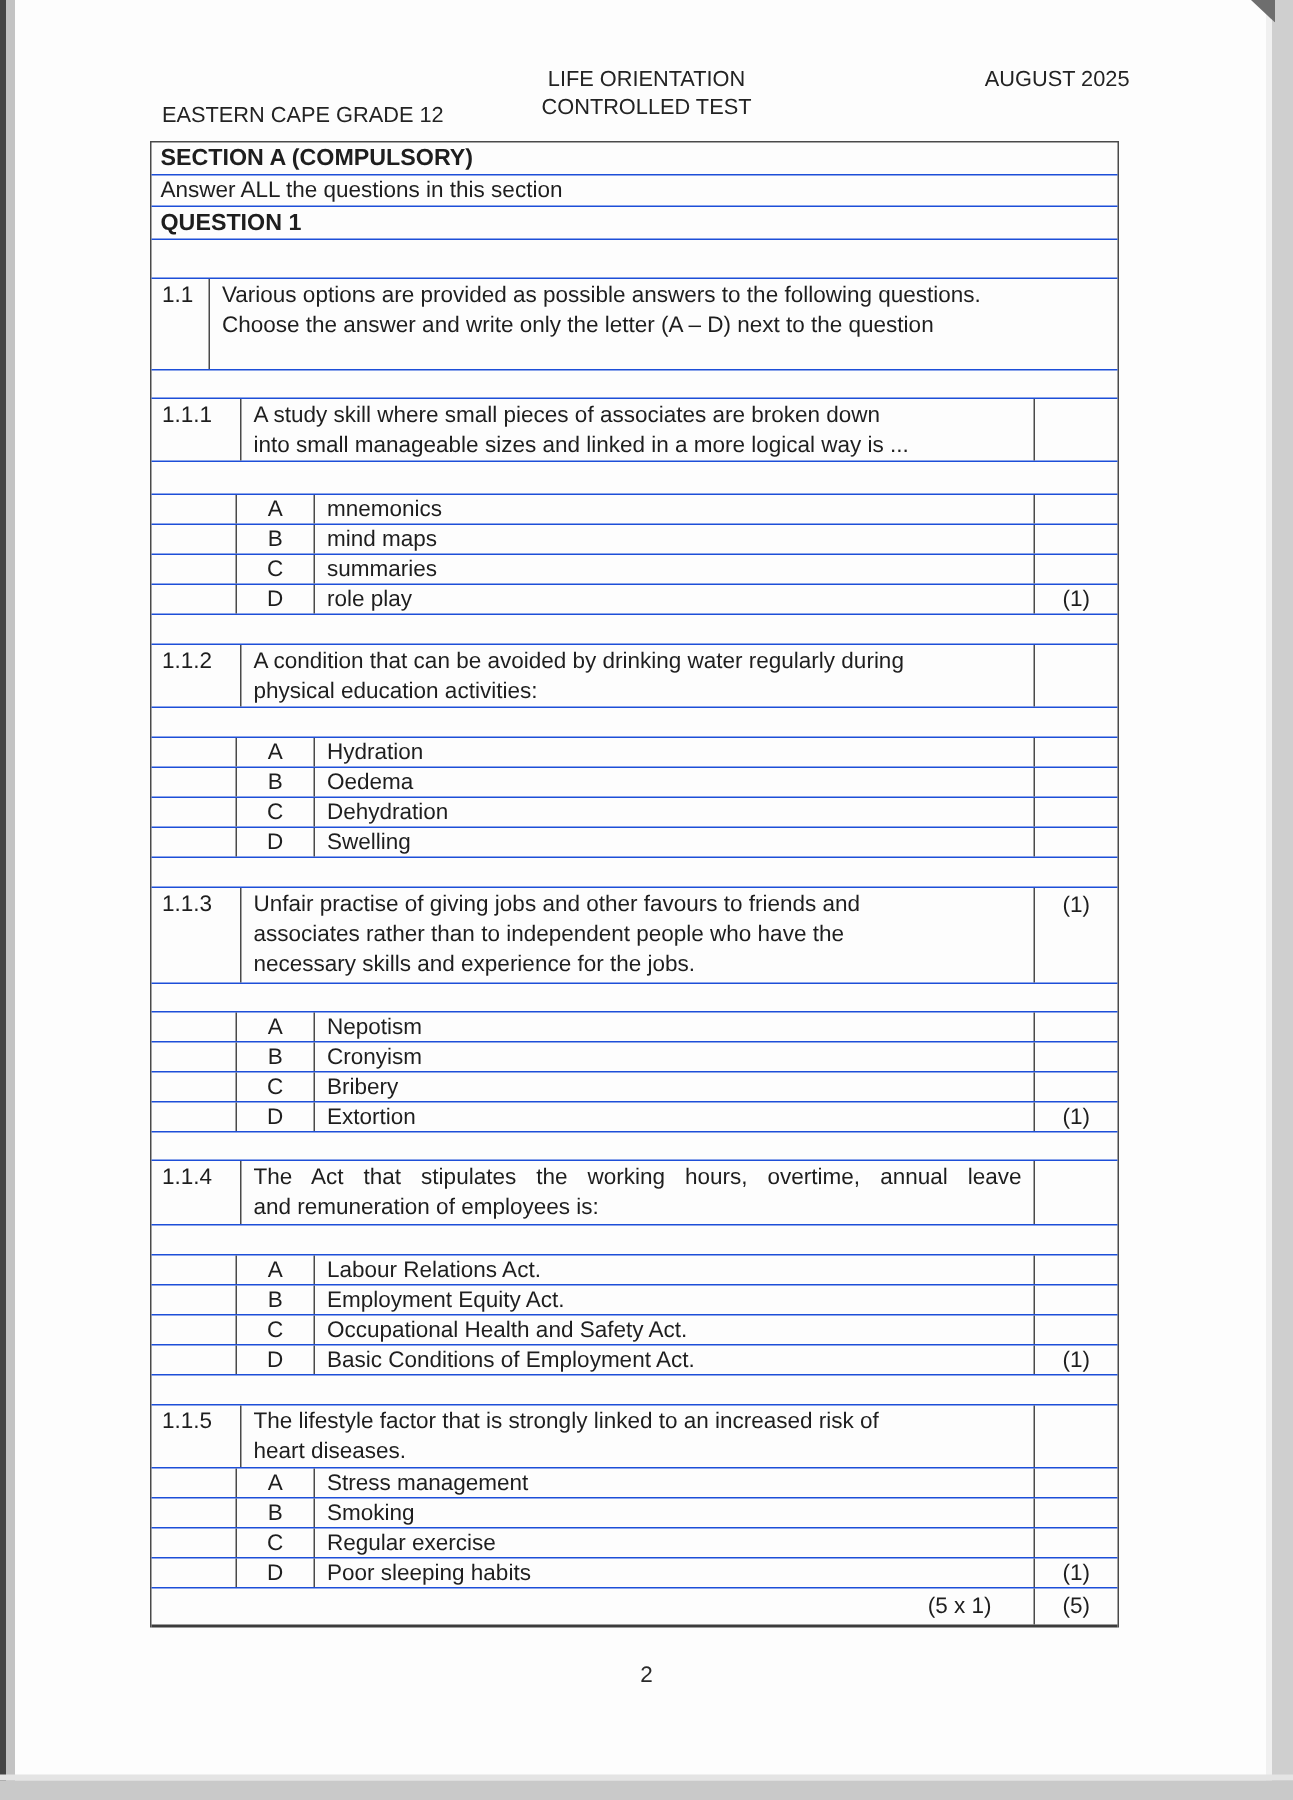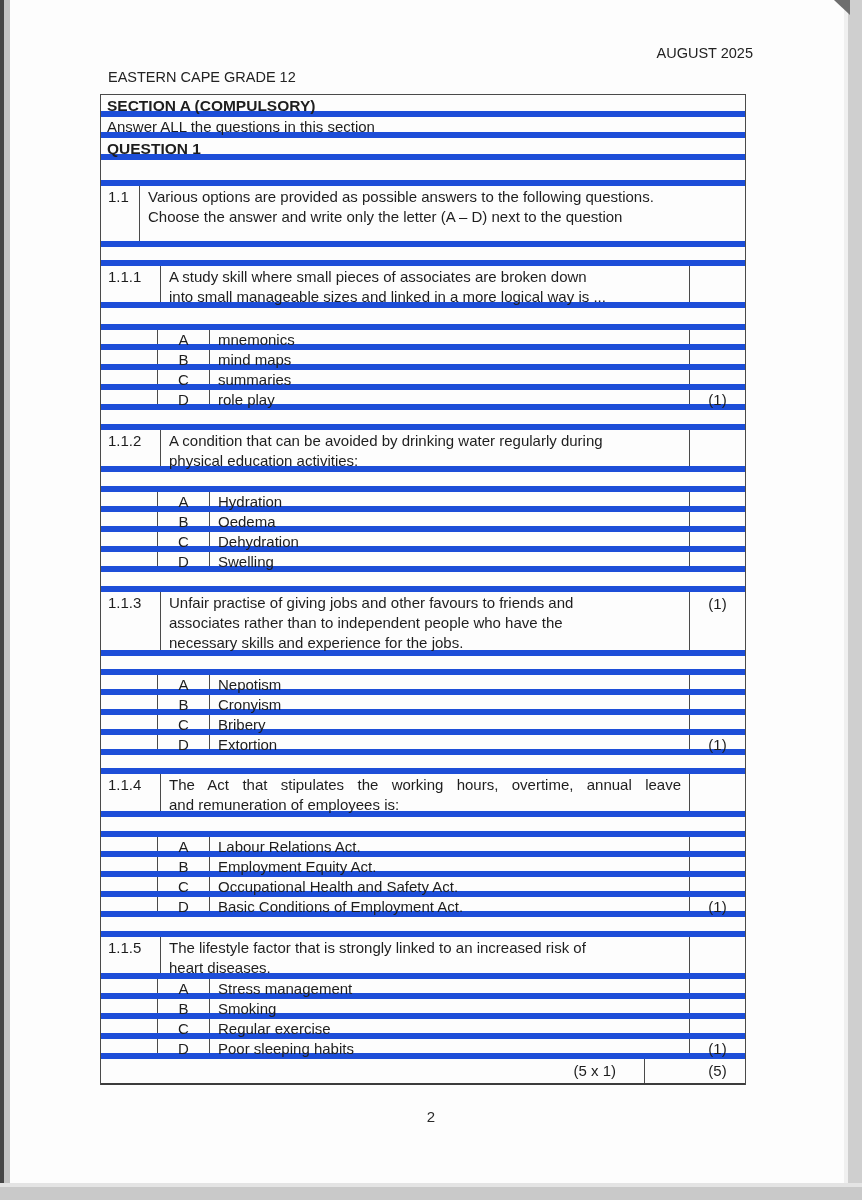--- a/index.html
+++ b/index.html
@@ -30,22 +30,22 @@
   .hdr-right { right:109px; }
   .pgnum { position:absolute; top:1108px; left:0; width:862px; text-align:center; font-size:15px; color:#2a2a2a; }
 
   
   .tbl {
     position:absolute; left:100px; top:94px; width:646px;
     border:1px solid #4a4a4a; border-bottom:none;
     box-sizing:border-box;
     font-size:15px; line-height:20px;
   }
-  .r { display:flex; border-bottom:6px solid #1d4ed8; box-sizing:border-box; }
-  .r.last { border-bottom-width:2px; border-bottom-color:#3c3c3c;gap:45px; }
+  .r { display:flex; border-bottom:1px solid #1d4ed8; box-sizing:border-box; }
+  .r.last { border-bottom-width:2px; border-bottom-color:#3c3c3c; }
   .c { box-sizing:border-box; }
   .bdr { border-right:1px solid #4a4a4a; }
 
   .full { flex:1; padding:0 6px; }
   .bold { font-weight:bold; font-size:15.5px; line-height:21px; }
 
   .numc  { width:60px; padding:1px 0 0 7px; }
   .numc-sm { width:39px; padding:1px 0 0 7px; }
   .stem  { flex:1; padding:1px 8px 0 8px; }
   .marksc{ width:55px; text-align:center; padding-top:2px; }
@@ -68,20 +68,24 @@
 
   <div class="edge-left-dark"></div>
   <div class="edge-left-soft"></div>
   <div class="edge-right-soft"></div>
   <div class="edge-right"></div>
   <div class="corner-tr"></div>
   <div class="edge-bottom-soft"></div>
   <div class="edge-bottom"></div>
 
   <div class="hdr hdr-left">EASTERN CAPE GRADE 12</div>
+  <div class="hdr hdr-center">
+    <div>LIFE ORIENTATION</div>
+    <div>CONTROLLED TEST</div>
+  </div>
   <div class="hdr hdr-right">AUGUST 2025</div>
 
   <div class="tbl">
 
     <div class="r" style="height:22px">
       <div class="c full bold">SECTION A (COMPULSORY)</div>
     </div>
     <div class="r" style="height:21px">
       <div class="c full">Answer ALL the questions in this section</div>
     </div>

